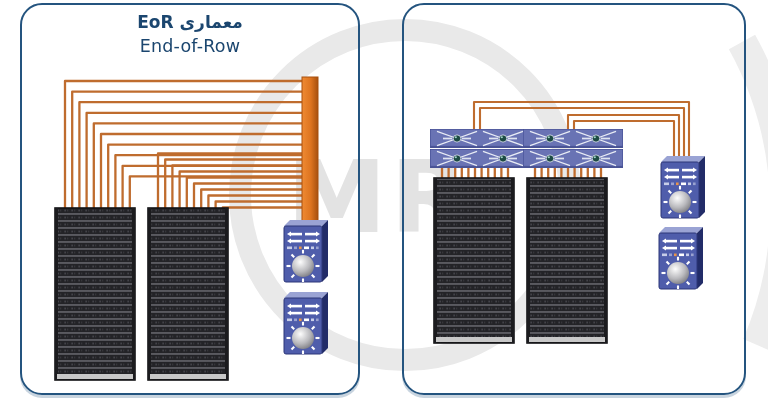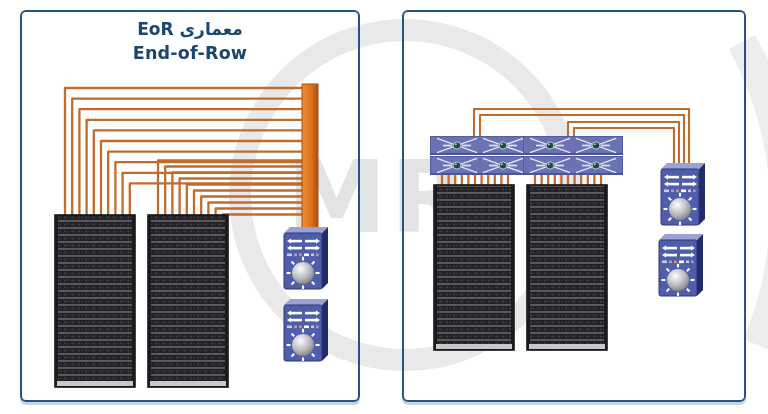--- a/index.html
+++ b/index.html
@@ -1,26 +1,26 @@
 <!DOCTYPE html>
 <html><head>
 <meta charset="utf-8">
 <style>
   html,body{margin:0;padding:0;width:768px;height:414px;overflow:hidden;background:#ffffff;
     font-family:"DejaVu Sans","Liberation Sans",sans-serif;}
   .stage{position:relative;width:768px;height:414px;}
   svg{display:block;}
   .wm{position:absolute;left:0;top:0;}
-  .panel{position:absolute;top:10px;height:388px;border:2.5px solid #24547f;border-radius:6px;
+  .panel{position:absolute;top:3px;height:388px;border:2.5px solid #24547f;border-radius:22px;
     box-shadow:0 3px 0 rgba(36,84,127,.25);background:transparent;}
   .panel-eor{left:20px;width:336px;}
   .panel-tor{left:402px;width:340px;}
   .titles{position:absolute;left:0;right:0;top:6px;text-align:center;color:#1b466f;line-height:1.3;}
   .title-fa{font-size:17px;font-weight:bold;direction:rtl;}
-  .title-en{font-size:17.5px;font-weight:bold;margin-top:2px;letter-spacing:.2px;}
+  .title-en{font-size:17.5px;font-weight:normal;margin-top:2px;letter-spacing:.2px;}
   .diagram{position:absolute;left:-2.5px;top:-2.5px;}
   .cables path{fill:none;stroke:#bf6c2e;stroke-width:2.3;stroke-linejoin:round;stroke-linecap:butt;}
   .uplinks path{stroke-width:2.1;}
   .wm-text{font-family:"DejaVu Sans","Liberation Sans",sans-serif;font-weight:bold;}
 </style>
 </head>
 <body>
 
 <div class="stage">
 

